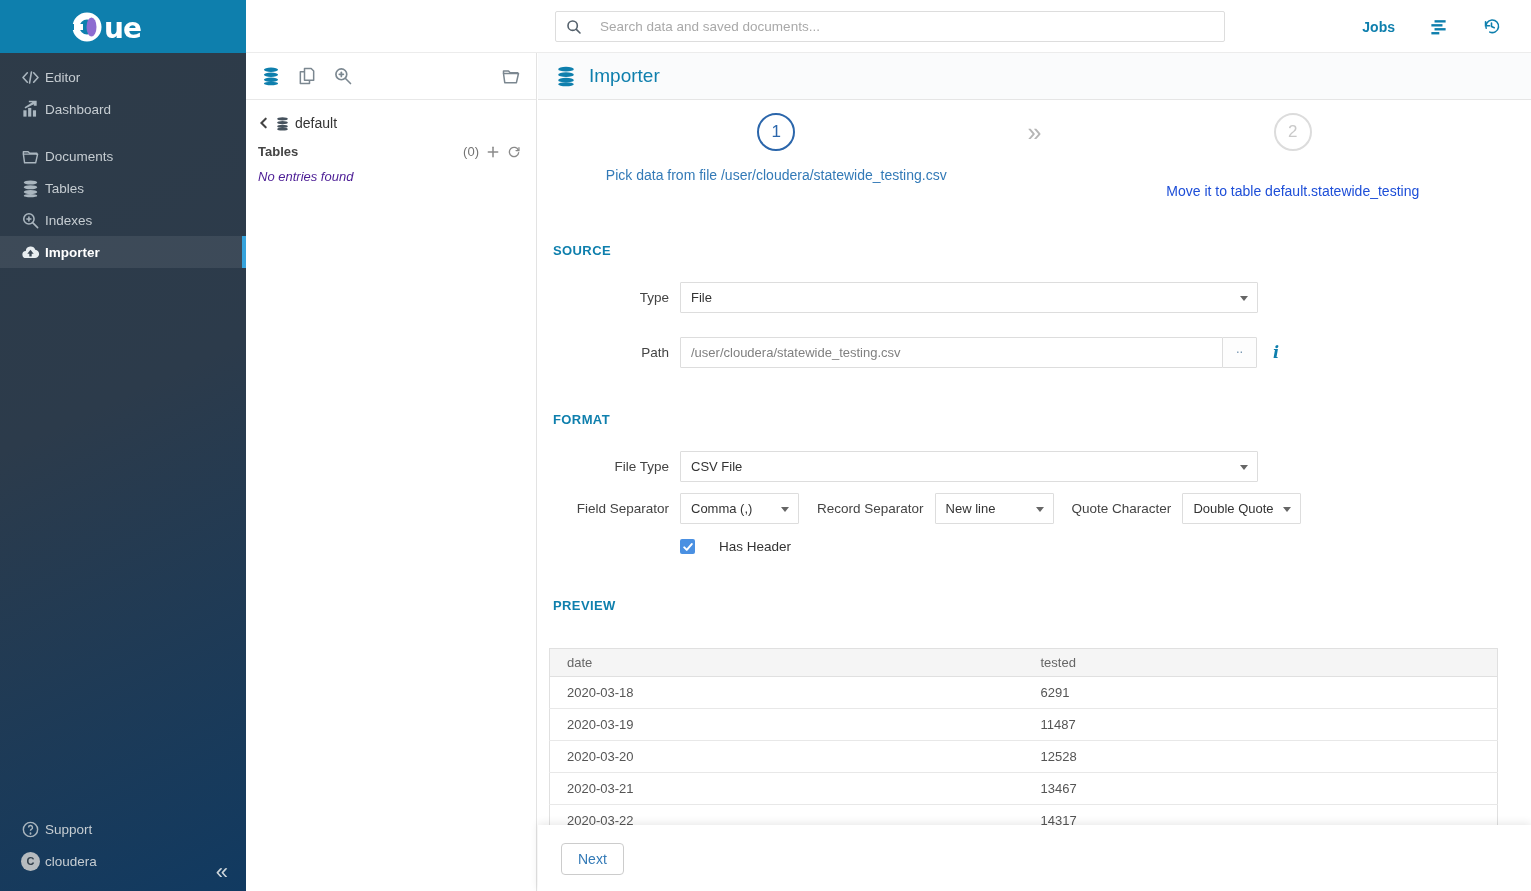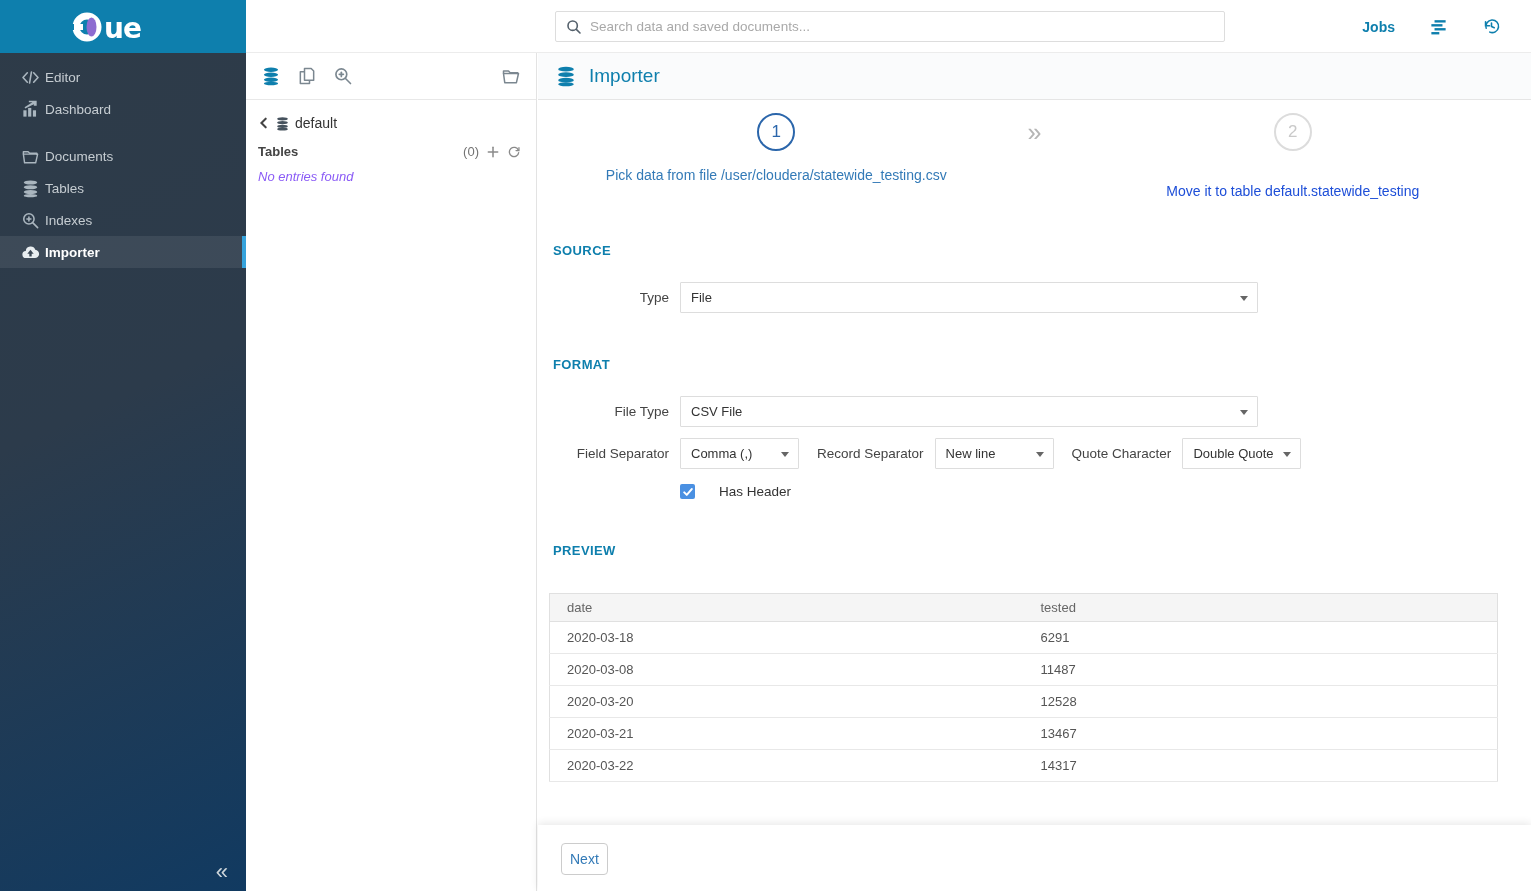--- a/index.html
+++ b/index.html
@@ -20,21 +20,21 @@
   .nav-item.active svg { color:#e8edf0; }
   .sidebar-bottom { position:absolute; left:0; bottom:14px; width:100%; }
   .avatar { width:19px; height:19px; border-radius:50%; background:#b6bbbf; color:#33404c;
     font-size:11px; font-weight:bold; display:flex; align-items:center; justify-content:center; flex:0 0 19px; }
   .collapse-btn { position:absolute; right:18px; bottom:8px; color:#cdd5da; font-size:22px; cursor:pointer; line-height:1; }
 
   
   .topbar { position:absolute; left:246px; top:0; width:1285px; height:53px; background:#fff;
     border-bottom:1px solid #ececec; z-index:5; }
   .search-box { position:absolute; left:309px; top:11px; width:670px; height:31px;
-    border:1px solid #ddd; border-radius:2px; display:flex; align-items:center; padding:0 10px; gap:8px; background:#fff; }
+    border:1px solid #ddd; border-radius:2px; display:flex; align-items:center; padding:0 10px; gap:18px; background:#fff; }
   .search-box svg { width:16px; height:16px; color:#54606b; flex:0 0 16px; }
   .search-box input { border:none; outline:none; flex:1; font-size:13.5px; color:#444; font-family:inherit; background:transparent; }
   .search-box input::placeholder { color:#a9a9a9; }
   .topbar-right { position:absolute; right:30px; top:0; height:53px; display:flex; align-items:center; gap:34px; }
   .jobs-label { color:#0e7fad; font-weight:bold; font-size:14px; cursor:pointer; }
   .topbar-right svg { width:19px; height:19px; color:#0e7fad; cursor:pointer; }
 
   
   .assist { position:absolute; left:246px; top:53px; width:291px; height:838px; background:#fff;
     border-right:1px solid #e3e3e3; }
@@ -44,21 +44,21 @@
   .assist-toolbar .spacer { flex:1; }
   .assist-db-row { display:flex; align-items:center; gap:5px; padding:15px 15px 0 12px; cursor:pointer; }
   .assist-db-row svg.back { width:12px; height:12px; color:#444; }
   .assist-db-row svg.dbsmall { width:15px; height:15px; color:#46525d; }
   .assist-db-row .db-name { font-size:14px; color:#333; }
   .assist-tables-row { display:flex; align-items:center; padding:13px 15px 0 12px; gap:7px; }
   .assist-tables-row .tbl { font-weight:bold; font-size:13px; color:#444; }
   .assist-tables-row .spacer { flex:1; }
   .assist-tables-row .cnt { color:#737373; font-size:13px; }
   .assist-tables-row svg { width:14px; height:14px; color:#8a8a8a; cursor:pointer; }
-  .assist-empty { padding:10px 15px 0 12px; font-style:italic; color:#8b5cf6; font-size:13px; }
+  .assist-empty { padding:10px 15px 0 12px; font-style:italic; color:#4c1d95; font-size:13px; }
 
   
   .main { position:absolute; left:538px; top:53px; right:0; bottom:0; background:#fff; }
   .main-header { height:47px; background:#fafbfc; border-bottom:1px solid #e5e5e5;
     display:flex; align-items:center; padding-left:17px; gap:12px; }
   .main-header svg { width:22px; height:22px; color:#0e7fad; }
   .main-title { font-size:19px; color:#0e7fad; }
 
   
   .steps { display:grid; grid-template-columns:1fr 40px 1fr; padding-top:13px; align-items:start; }
@@ -98,21 +98,21 @@
 
   
   .preview-table { margin:35px 0 0 11px; width:949px; border-collapse:collapse; border:1px solid #e0e0e0; }
   .preview-table th { background:#f5f5f5; font-weight:normal; text-align:left; color:#666;
     font-size:13px; height:28px; padding-left:17px; border-bottom:1px solid #e0e0e0; width:50%; }
   .preview-table td { font-size:13px; color:#555; height:32px; padding-left:17px; border-bottom:1px solid #e8e8e8; }
 
   
   .footer { position:absolute; left:538px; right:0; bottom:0; height:66px; background:#fff;
     box-shadow:0 -2px 8px rgba(0,0,0,0.09); z-index:6; }
-  .next-btn { margin:18px 0 0 23px; padding:7px 8px; border:1px solid #ccc; border-radius:4px;
+  .next-btn { margin:18px 0 0 23px; padding:7px 16px; border:1px solid #ccc; border-radius:4px;
     background:#fff; color:#337ab7; font-size:14px; font-family:inherit; cursor:pointer; }
 </style>
 </head>
 <body>
 
 <div class="sidebar">
   <div class="logo-block">
     <svg width="102" height="32" viewBox="0 0 102 32">
       <circle cx="15" cy="16" r="11" fill="none" stroke="#ffffff" stroke-width="7"></circle>
       <rect x="0" y="13" width="8" height="6" fill="#0e7fad"></rect>
@@ -167,20 +167,34 @@
     </div>
     <div class="nav-item active">
       <svg viewBox="0 0 24 24">
           <path fill="currentColor" d="M6.5 19 a4.5 4.5 0 0 1 -0.5-9 a6.2 6.2 0 0 1 12-1.4 a4.7 4.7 0 0 1 -0.7 10.4 Z"></path>
           <polygon fill="#3b4754" points="12,8.5 16,13.5 8,13.5"></polygon>
           <rect fill="#3b4754" x="10.5" y="12.5" width="3" height="4.5"></rect>
         </svg>
       <span>Importer</span>
     </div>
   </div>
+  <div class="sidebar-bottom">
+    <div class="nav-item">
+      <svg viewBox="0 0 24 24" fill="none" stroke="currentColor" stroke-width="1.8">
+          <circle cx="12" cy="12" r="9"></circle>
+          <path d="M9.5 9.5 a2.5 2.5 0 1 1 3.5 2.3 c-0.8 0.4 -1 1 -1 1.8"></path>
+          <line x1="12" y1="16.5" x2="12" y2="17.5" stroke-linecap="round" stroke-width="2.2"></line>
+        </svg>
+      <span>Support</span>
+    </div>
+    <div class="nav-item">
+      <span class="avatar">C</span>
+      <span>cloudera</span>
+    </div>
+  </div>
   <div class="collapse-btn">«</div>
 </div>
 
 <div class="topbar">
   <div class="search-box">
     <svg viewBox="0 0 24 24" fill="none" stroke="currentColor" stroke-width="2.4" stroke-linecap="round">
         <circle cx="10" cy="10" r="7"></circle>
         <line x1="15.5" y1="15.5" x2="21" y2="21"></line>
       </svg>
     <input type="text" placeholder="Search data and saved documents..." style="">
@@ -276,20 +290,26 @@
     </div>
   </div>
 
   <div class="section-heading">SOURCE</div>
 
   <div class="form-row">
     <div class="f-label">Type</div>
     <div class="select wide">File</div>
   </div>
 
+  <div class="form-row">
+    <div class="f-label">Path</div>
+    <input class="text-input" type="text" value="/user/cloudera/statewide_testing.csv" style="">
+    <div class="browse-btn">..</div>
+    <span class="info-i">i</span>
+  </div>
 
   <div class="section-heading">FORMAT</div>
 
   <div class="form-row">
     <div class="f-label">File Type</div>
     <div class="select wide">CSV File</div>
   </div>
 
   <div class="form-row tight">
     <div class="f-label">Field Separator</div>
@@ -317,21 +337,21 @@
         <th>date</th>
         <th>tested</th>
       </tr>
     </thead>
     <tbody>
       <tr>
         <td>2020-03-18</td>
         <td>6291</td>
       </tr>
       <tr>
-        <td>2020-03-08</td>
+        <td>2020-03-19</td>
         <td>11487</td>
       </tr>
       <tr>
         <td>2020-03-20</td>
         <td>12528</td>
       </tr>
       <tr>
         <td>2020-03-21</td>
         <td>13467</td>
       </tr>

